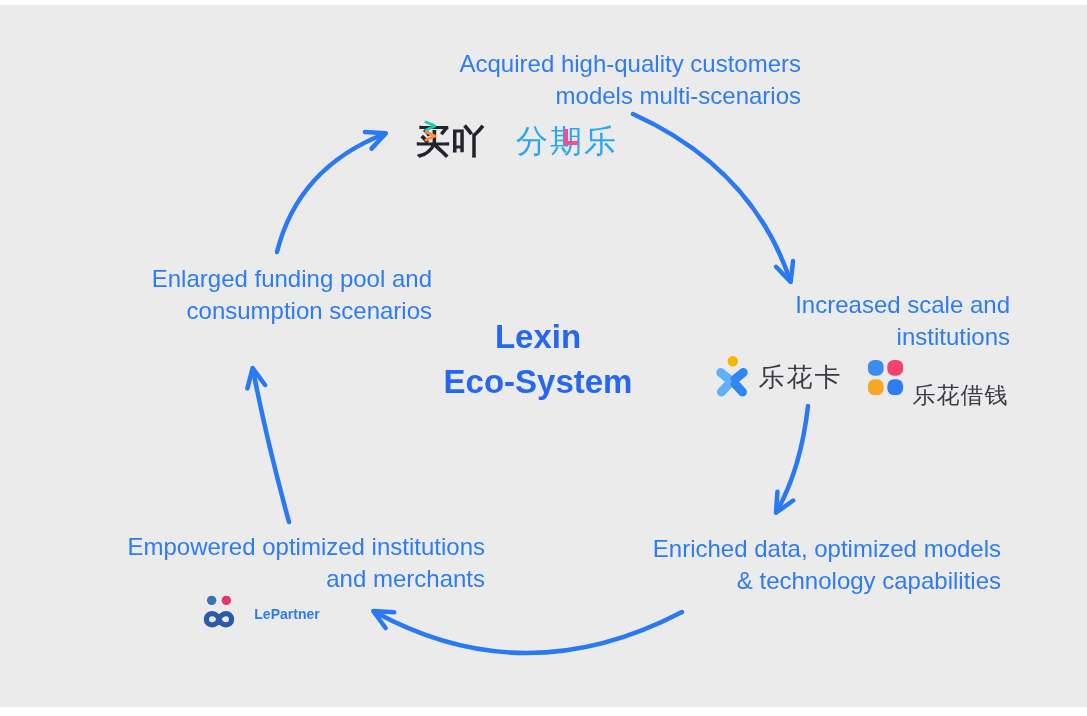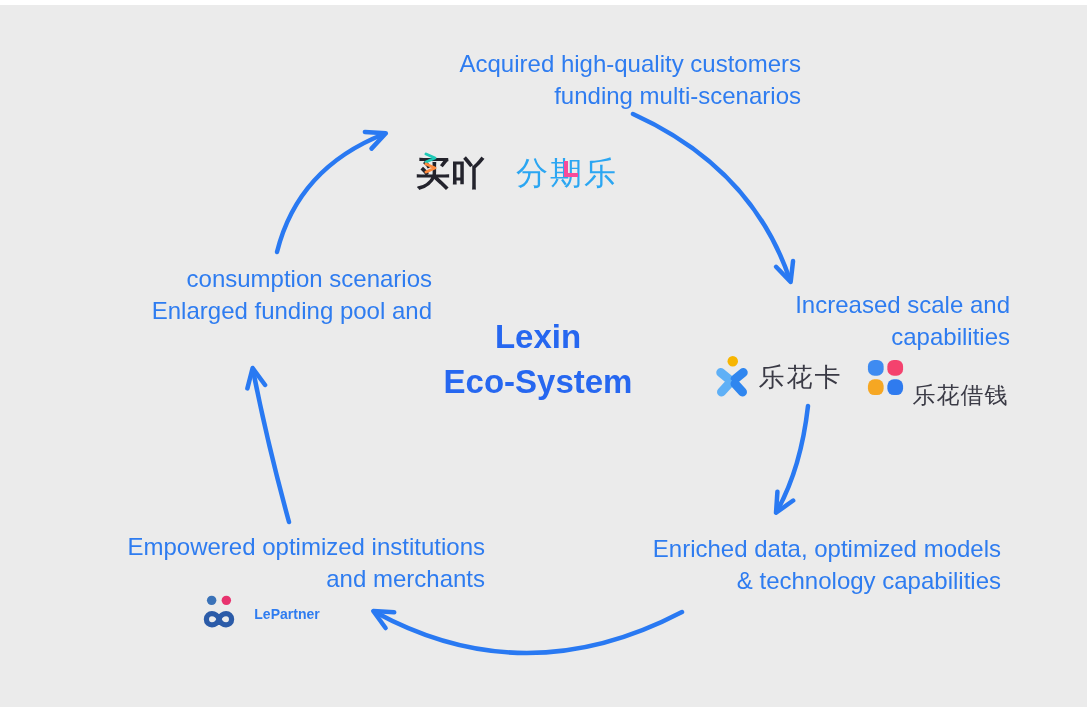--- a/index.html
+++ b/index.html
@@ -31,21 +31,21 @@
     font-size:33px;line-height:45px;font-weight:bold;
   }
 
   .node-top{left:241px;top:48px;width:560px;}
   .node-right{left:700px;top:289px;width:310px;}
   .node-bottom-right{left:551px;top:533px;width:450px;}
   .node-bottom-left{left:33px;top:531px;width:452px;}
   .node-left{left:28px;top:263px;width:404px;}
 
   .brand-row{position:absolute;display:flex;justify-content:center;align-items:center;}
-  .brand-row-top{left:241px;top:112px;width:560px;height:58px;gap:30px;margin-top:32px;}
+  .brand-row-top{left:241px;top:112px;width:560px;height:58px;gap:30px;}
   .brand-row-right{left:706px;top:348px;width:310px;height:58px;gap:24px;}
   .brand-row-bl{left:33px;top:592px;width:452px;height:44px;gap:8px;}
 
   .brand{display:inline-flex;align-items:center;}
   .maiya-text{font-size:34px;font-weight:600;letter-spacing:1px;color:var(--maiya_dark,#23232c);line-height:1;}
   .maiya-accents{margin-right:-24px;margin-top:-20px;position:relative;z-index:2;}
   .chev-teal{stroke:var(--maiya_teal,#1ec9b6);}
   .chev-orange{stroke:var(--maiya_orange,#ff8a3c);}
   .chev{fill:none;stroke-width:3;stroke-linecap:round;stroke-linejoin:round;}
 
@@ -94,39 +94,39 @@
     <path class="arrow-path" d="M 289 522 Q 267 442 253 370" marker-end="url(#ah)"></path>
   </svg>
 
   <div class="center-title">
     <div class="line">Lexin</div>
     <div class="line">Eco-System</div>
   </div>
 
   <div class="node node-top">
     <div class="line">Acquired high-quality customers</div>
-    <div class="line">funding multi-scenarios</div>
+    <div class="line">models multi-scenarios</div>
   </div>
   <div class="brand-row brand-row-top">
     <span class="brand">
       <svg class="maiya-accents" width="16" height="24" viewBox="0 0 16 24">
         <polyline class="chev chev-teal" points="2,3 11,7 2,11"></polyline>
         <polyline class="chev chev-orange" points="2,13 11,17 2,21"></polyline>
       </svg>
       <span class="maiya-text">买吖</span>
     </span>
     <span class="brand fenqile">
       <span class="fenqile-text">分期乐</span>
       <span class="fenqile-mark"></span>
     </span>
   </div>
 
   <div class="node node-right">
     <div class="line">Increased scale and</div>
-    <div class="line">capabilities</div>
+    <div class="line">institutions</div>
   </div>
   <div class="brand-row brand-row-right">
     <span class="brand">
       <svg class="icon" width="36" height="46" viewBox="0 0 48 60">
         <circle class="lh-head" cx="25" cy="9" r="7"></circle>
         <line class="lh-arm light" x1="20" y1="33" x2="9" y2="24"></line>
         <line class="lh-arm" x1="28" y1="33" x2="39" y2="24"></line>
         <line class="lh-arm light" x1="20" y1="39" x2="10" y2="50"></line>
         <line class="lh-arm" x1="28" y1="39" x2="38" y2="50"></line>
       </svg>
@@ -155,17 +155,17 @@
   <div class="brand-row brand-row-bl">
     <svg width="42" height="42" viewBox="0 0 40 40">
       <circle class="lp-head-l" cx="13" cy="7" r="4.5"></circle>
       <circle class="lp-head-r" cx="27" cy="7" r="4.5"></circle>
       <path class="lp-body" d="M8,25 C8,18 18,18 20,25 C22,32 32,32 32,25 C32,18 22,18 20,25 C18,32 8,32 8,25 Z"></path>
     </svg>
     <span class="lepartner-text">LePartner</span>
   </div>
 
   <div class="node node-left">
+    <div class="line">Enlarged funding pool and</div>
     <div class="line">consumption scenarios</div>
-    <div class="line">Enlarged funding pool and</div>
   </div>
 
 </div>
 
 </body></html>

